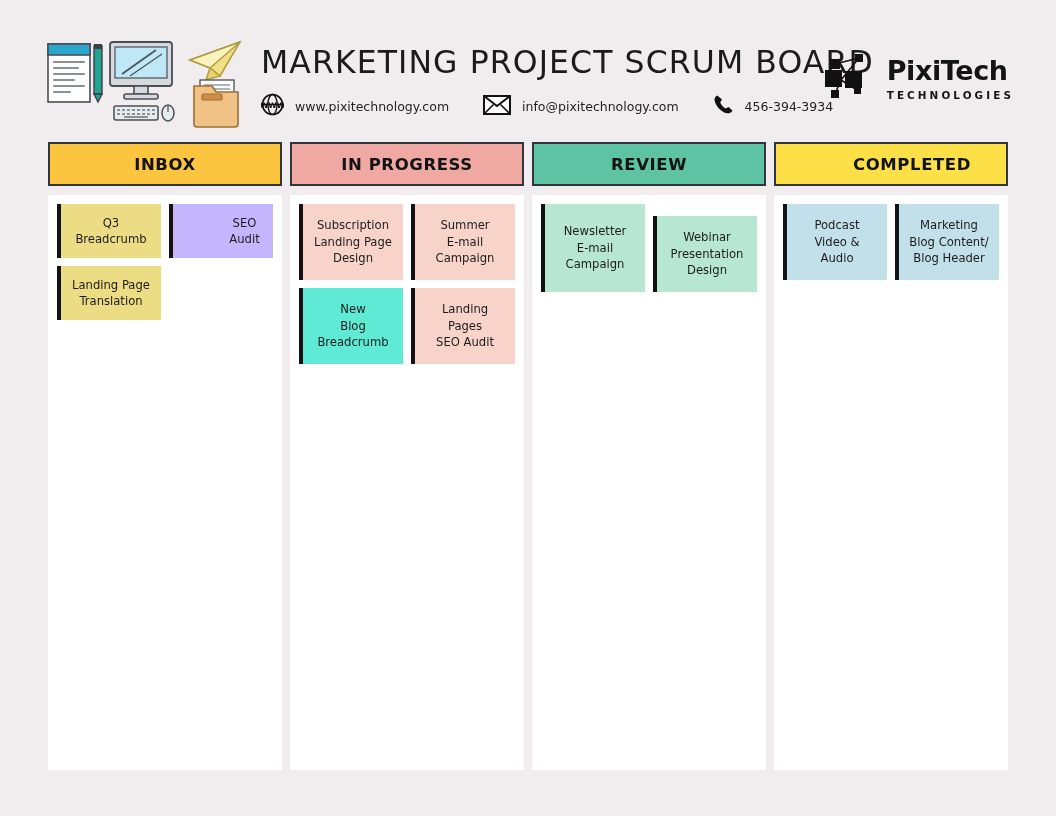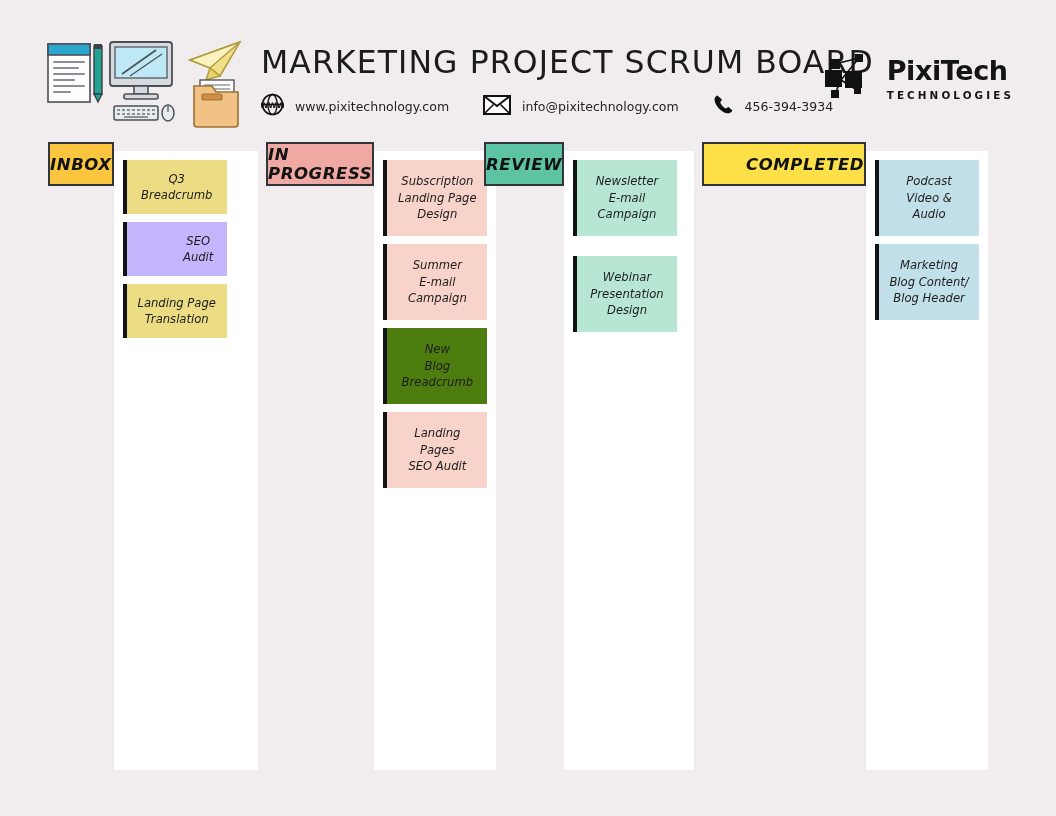--- a/index.html
+++ b/index.html
@@ -51,21 +51,21 @@
     letter-spacing: 3.1px; margin-top: 5px;
     font-family: "DejaVu Sans", "Liberation Sans", sans-serif;
   }
 
   
   .board {
     position: absolute; left: 48px; top: 142px;
     width: 960px; height: 628px;
     display: flex; gap: 8px;
   }
-  .column { width: 210px; display: flex; flex-direction: row; font-style: italic; }
+  .column { width: 234px; display: flex; flex-direction: column; }
   .col-head {
     height: 44px; border: 2.5px solid #32353c;
     display: flex; align-items: center; justify-content: center;
     font-size: 16.5px; font-weight: 700; letter-spacing: 0.6px;
     color: #111315;
     font-family: "DejaVu Sans", "Liberation Sans", sans-serif;
   }
   .col-body {
     flex: 1; background: #ffffff; margin-top: 9px;
     padding: 9px; display: flex; flex-wrap: wrap;
@@ -258,21 +258,21 @@
               <span style="display:block">Design</span>
             </span>
           </div>
           <div class="card tall" style="background: rgb(247, 211, 202);">
             <span>
               <span style="display:block">Summer</span>
               <span style="display:block">E-mail</span>
               <span style="display:block">Campaign</span>
             </span>
           </div>
-          <div class="card tall" style="background: #4d7c0f;">
+          <div class="card tall" style="background: #5eead4;">
             <span>
               <span style="display:block">New</span>
               <span style="display:block">Blog</span>
               <span style="display:block">Breadcrumb</span>
             </span>
           </div>
           <div class="card tall" style="background: rgb(247, 211, 202);">
             <span>
               <span style="display:block">Landing</span>
               <span style="display:block">Pages</span>

